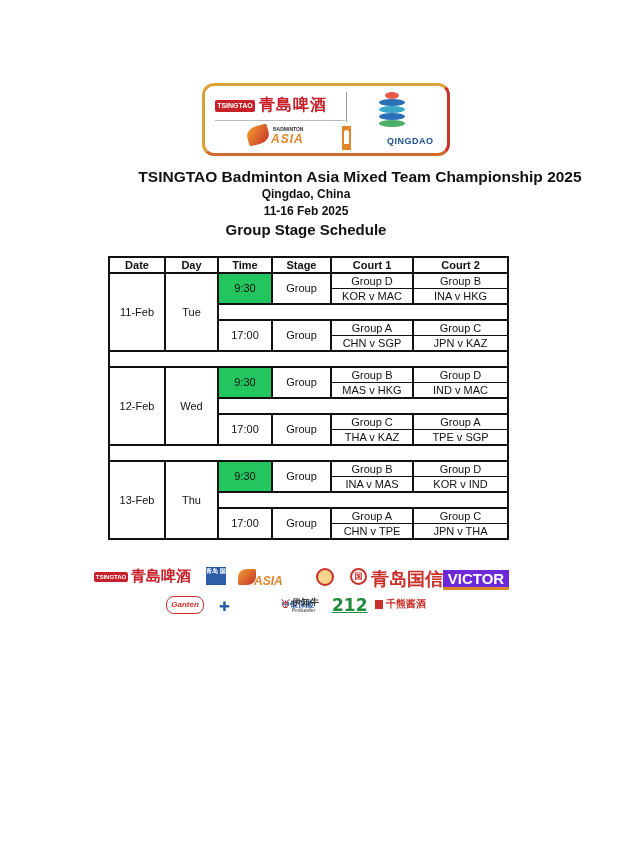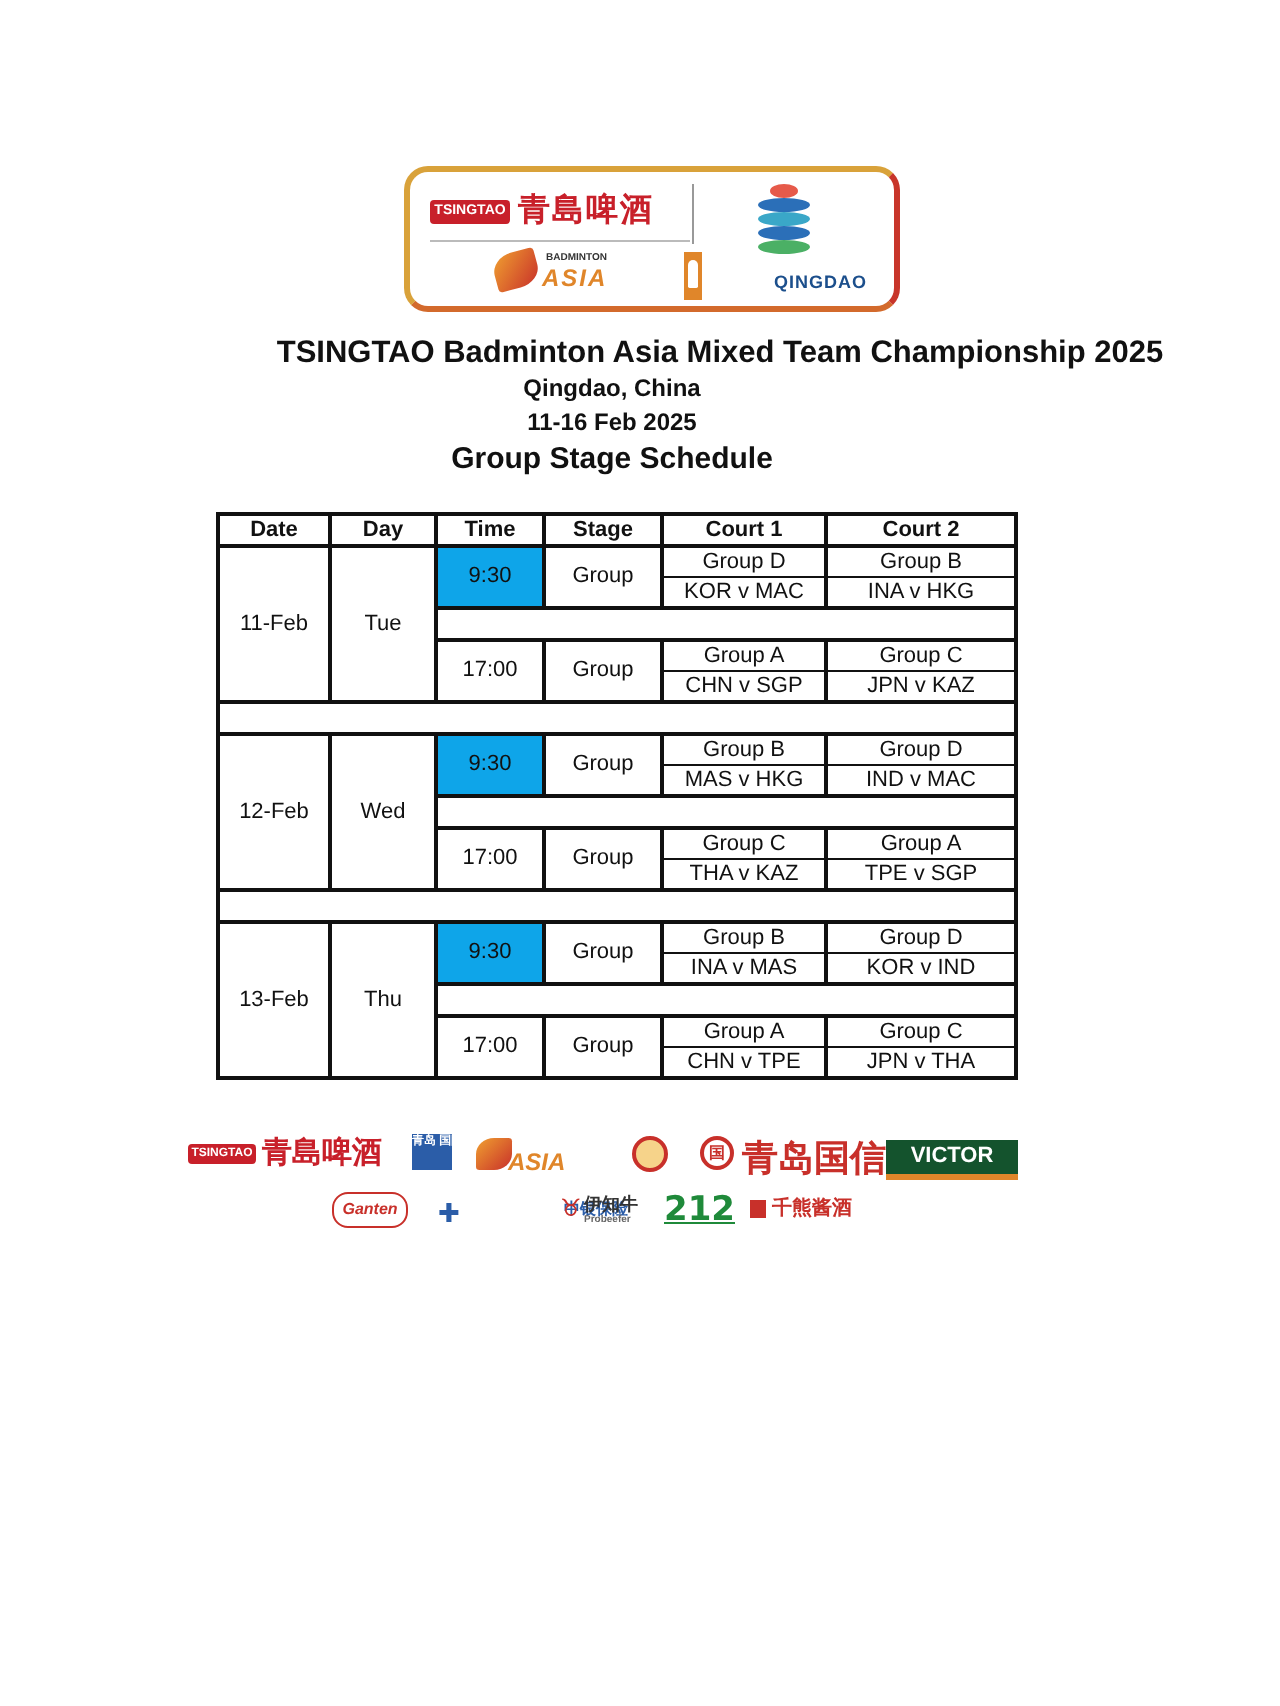--- a/index.html
+++ b/index.html
@@ -36,35 +36,35 @@
   .t4 { top: 221px; font-size: 15px; left: -14px; }
 
   table.sched {
     position: absolute; left: 108px; top: 256px; width: 399px; border-collapse: collapse;
     font-size: 11px; table-layout: fixed;
   }
   table.sched td, table.sched th { border: 2px solid #111; text-align: center; padding: 0; height: 14px; line-height: 13px; }
   table.sched th { font-weight: bold; height: 14px; text-align: center; }
   td.thin-b { border-bottom: 1px solid #111 !important; }
   td.thin-t { border-top: 1px solid #111 !important; }
-  td.yellow { background: #0ea5e9; }
+  td.yellow { background: #22c55e; }
   td.spacer { height: 13px; }
   td.gap { height: 13px; }
 
   .sponsors { position: absolute; left: 0; top: 566px; width: 640px; height: 60px; }
   .sp { position: absolute; font-weight: bold; white-space: nowrap; }
   .sp.tsing-b { left: 94px; top: 6px; width: 34px; height: 10px; background: #c8202a; color: #fff; font-size: 6px; text-align: center; line-height: 10px; border-radius: 2px; }
   .sp.tsing-cn2 { left: 131px; top: 1px; color: #c8202a; font-size: 15px; font-family: "DejaVu Sans", sans-serif; }
   .sp.blue-sq { left: 206px; top: 1px; width: 20px; height: 18px; background: #2b5da8; color: #fff; font-size: 6px; text-align: center; line-height: 9px; }
   .sp.asia2 { left: 254px; top: 8px; color: #e0862a; font-style: italic; font-size: 12px; }
   .sp.asia2-mark { left: 238px; top: 3px; width: 18px; height: 16px; border-radius: 50% 10% 50% 10%; background: linear-gradient(135deg, #f0a030, #c8302a); }
   .sp.badge-gold { left: 316px; top: 2px; width: 18px; height: 18px; border-radius: 50%; border: 2px solid #c8302a; box-sizing: border-box; background: #f6d38a; }
   .sp.qdgx-seal { left: 350px; top: 2px; width: 17px; height: 17px; border-radius: 50%; border: 2px solid #c8302a; box-sizing: border-box; color: #c8302a; font-size: 8px; text-align: center; line-height: 13px; }
   .sp.qdgx { left: 371px; top: 1px; color: #c8302a; font-size: 18px; font-family: "DejaVu Sans", sans-serif; }
-  .sp.victor { left: 443px; top: 4px; width: 66px; height: 17px; background: #14532d; color: #fff; font-size: 11px; text-align: center; line-height: 17px; border-bottom: 3px solid #e0862a; box-sizing: content-box; }
+  .sp.victor { left: 443px; top: 4px; width: 66px; height: 17px; background: #6d28d9; color: #fff; font-size: 15px; text-align: center; line-height: 17px; border-bottom: 3px solid #e0862a; box-sizing: content-box; }
   .sp.ganten { left: 166px; top: 30px; width: 36px; height: 16px; border: 1.5px solid #c8302a; border-radius: 8px; color: #c8302a; font-size: 8px; text-align: center; line-height: 16px; font-style: italic; }
   .sp.zhongyin-cross { left: 219px; top: 33px; color: #2b5da8; font-size: 13px; }
   .sp.zhongyin { left: 234px; top: 33px; color: #2b5da8; font-size: 8px; font-family: "DejaVu Sans", sans-serif; margin-left: 48px; }
   .sp.yili-mark { left: 280px; top: 31px; color: #c8302a; font-size: 12px; }
   .sp.yili { left: 292px; top: 30px; color: #333; font-size: 9px; font-family: "DejaVu Sans", sans-serif; }
   .sp.yili-sub { left: 292px; top: 41px; color: #666; font-size: 5px; }
   .sp.n212 { left: 332px; top: 29px; color: #1f8a3a; font-size: 17px; font-family: "DejaVu Sans", sans-serif; font-weight: 900; text-decoration: underline; }
   .sp.qx-sq { left: 375px; top: 34px; width: 8px; height: 9px; background: #c8302a; }
   .sp.qianxiong { left: 386px; top: 31px; color: #c8302a; font-size: 10px; font-family: Liberation Serif, serif; }
 </style>

